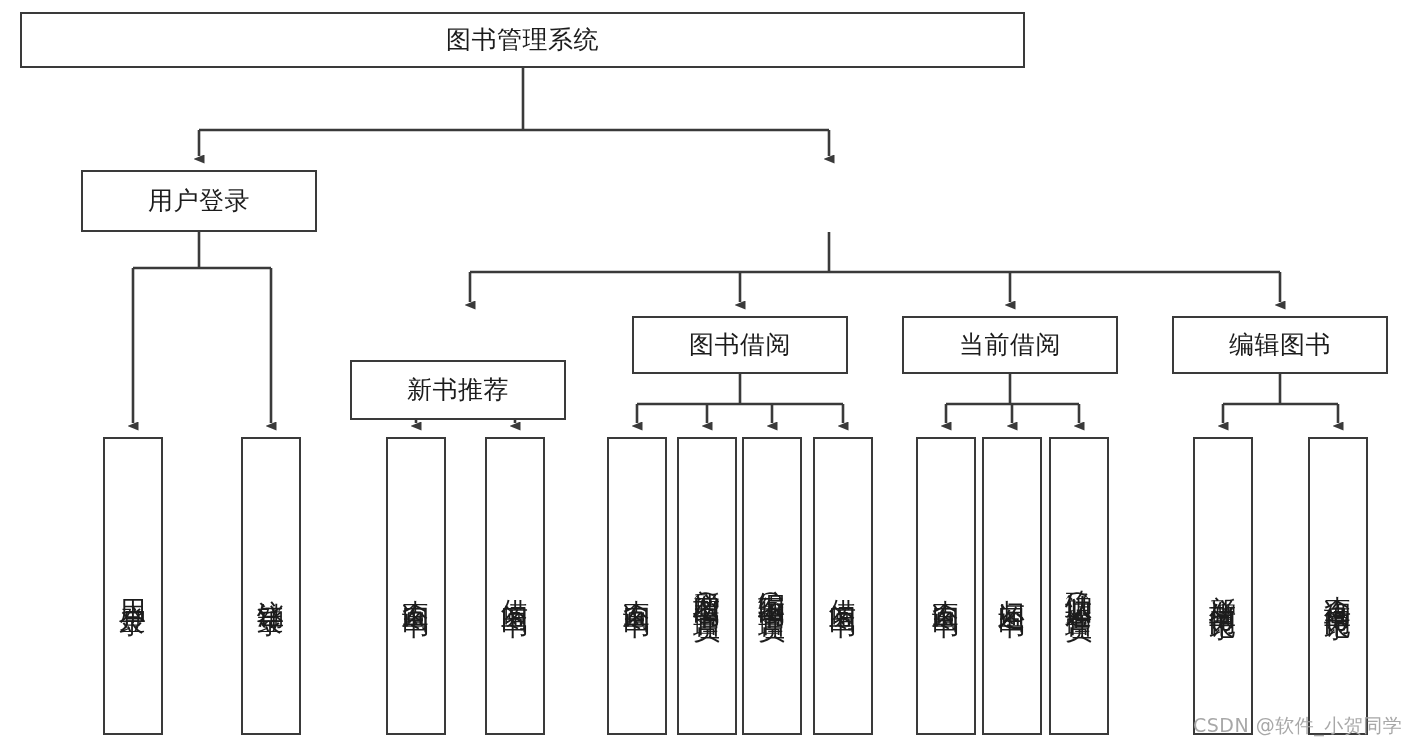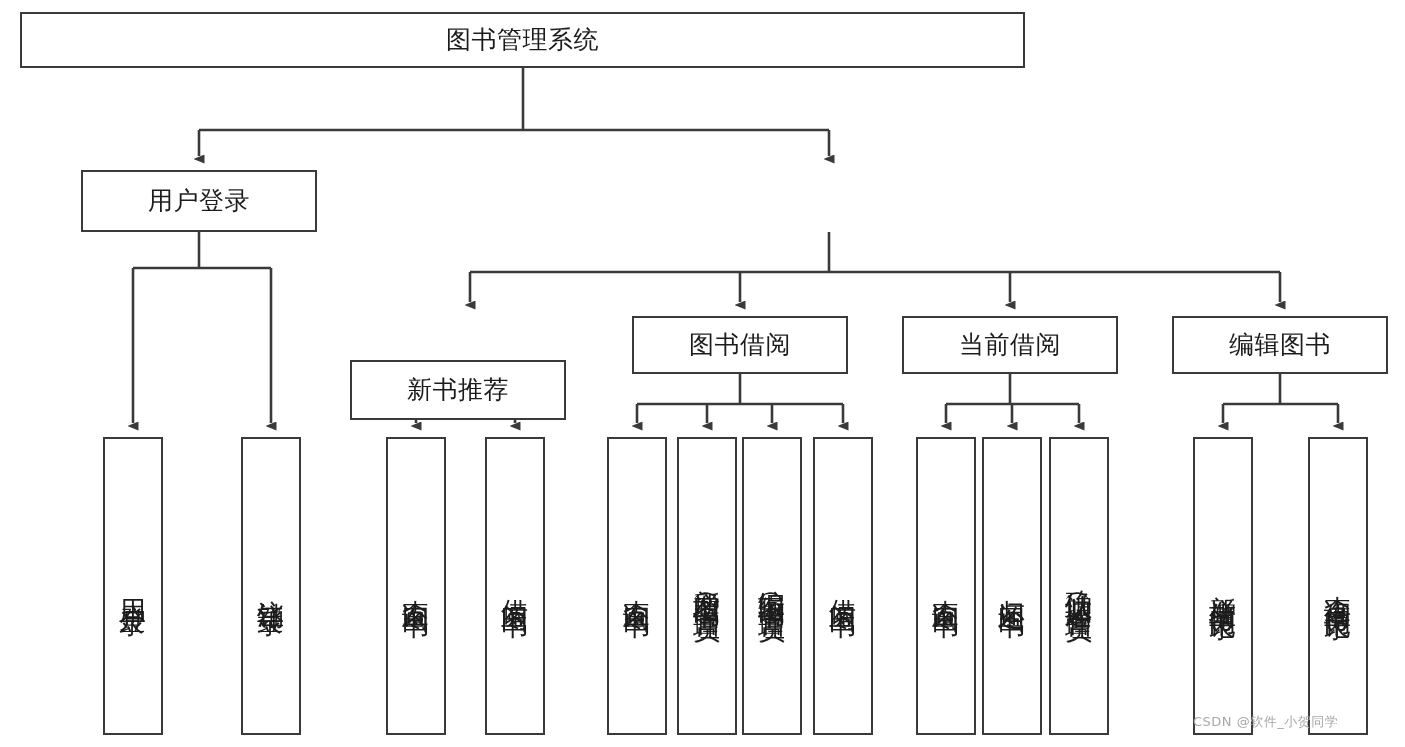--- a/index.html
+++ b/index.html
@@ -48,21 +48,21 @@
     line-height:1.0;
     letter-spacing:4px;
     white-space:nowrap;
     max-height:288px;
   }
 
   .watermark{
     position:absolute;
     left:1193px;
     top:713px;
-    font-size:13px;
+    font-size:19px;
     color:#a8a8a8;
     white-space:nowrap;
     letter-spacing:0.5px;
     font-family:"DejaVu Sans","Liberation Sans",sans-serif;
   }
 </style>
 </head>
 <body>
 
 <div id="canvas">

